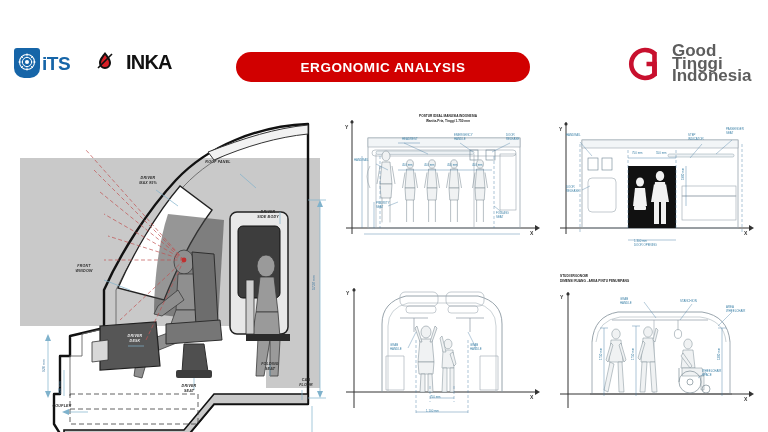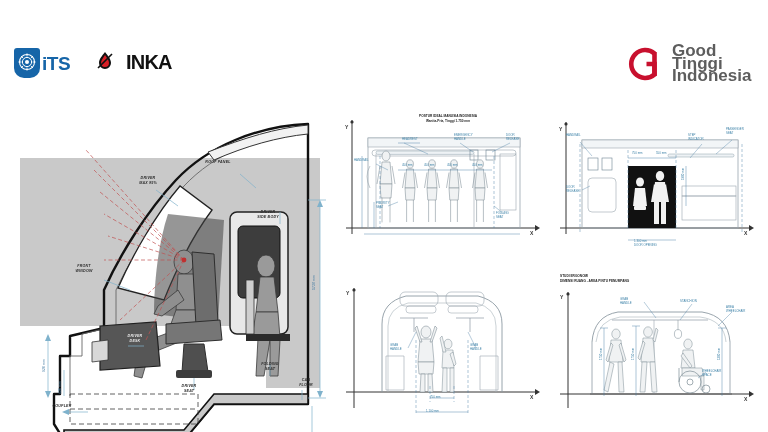--- a/index.html
+++ b/index.html
@@ -84,20 +84,23 @@
       <div class="inka-mark">
         <svg width="16" height="22" viewBox="0 0 16 22">
           <path d="M8 1 C11 5 14 8 14 12 A6 6 0 0 1 2 12 C2 8 5 5 8 1 Z" fill="#111"></path>
           <path d="M8 4 C10 7 12 9.4 12 12 A4 4 0 0 1 4 12 C4 9.4 6 7 8 4 Z" fill="#D81F26"></path>
           <line x1="1" y1="17" x2="15" y2="3" stroke="#111" stroke-width="1.6"></line>
         </svg>
       </div>
       <div class="inka-word">INKA</div>
     </div>
 
+    <div class="title-banner">
+      <span>ERGONOMIC ANALYSIS</span>
+    </div>
 
     <div class="gdi-logo">
       <div class="gdi-mark">
         <svg width="36" height="36" viewBox="0 0 36 36">
           <path d="M25.5 7.5 A14 14 0 1 0 25.5 28.5 L25.5 18 L17.5 18" fill="none" stroke="#C8102E" stroke-width="4.6" stroke-linecap="butt"></path>
           <rect x="23.2" y="6" width="4.6" height="24" fill="#C8102E"></rect>
         </svg>
       </div>
       <div class="gdi-text">
         <div>Good</div>

